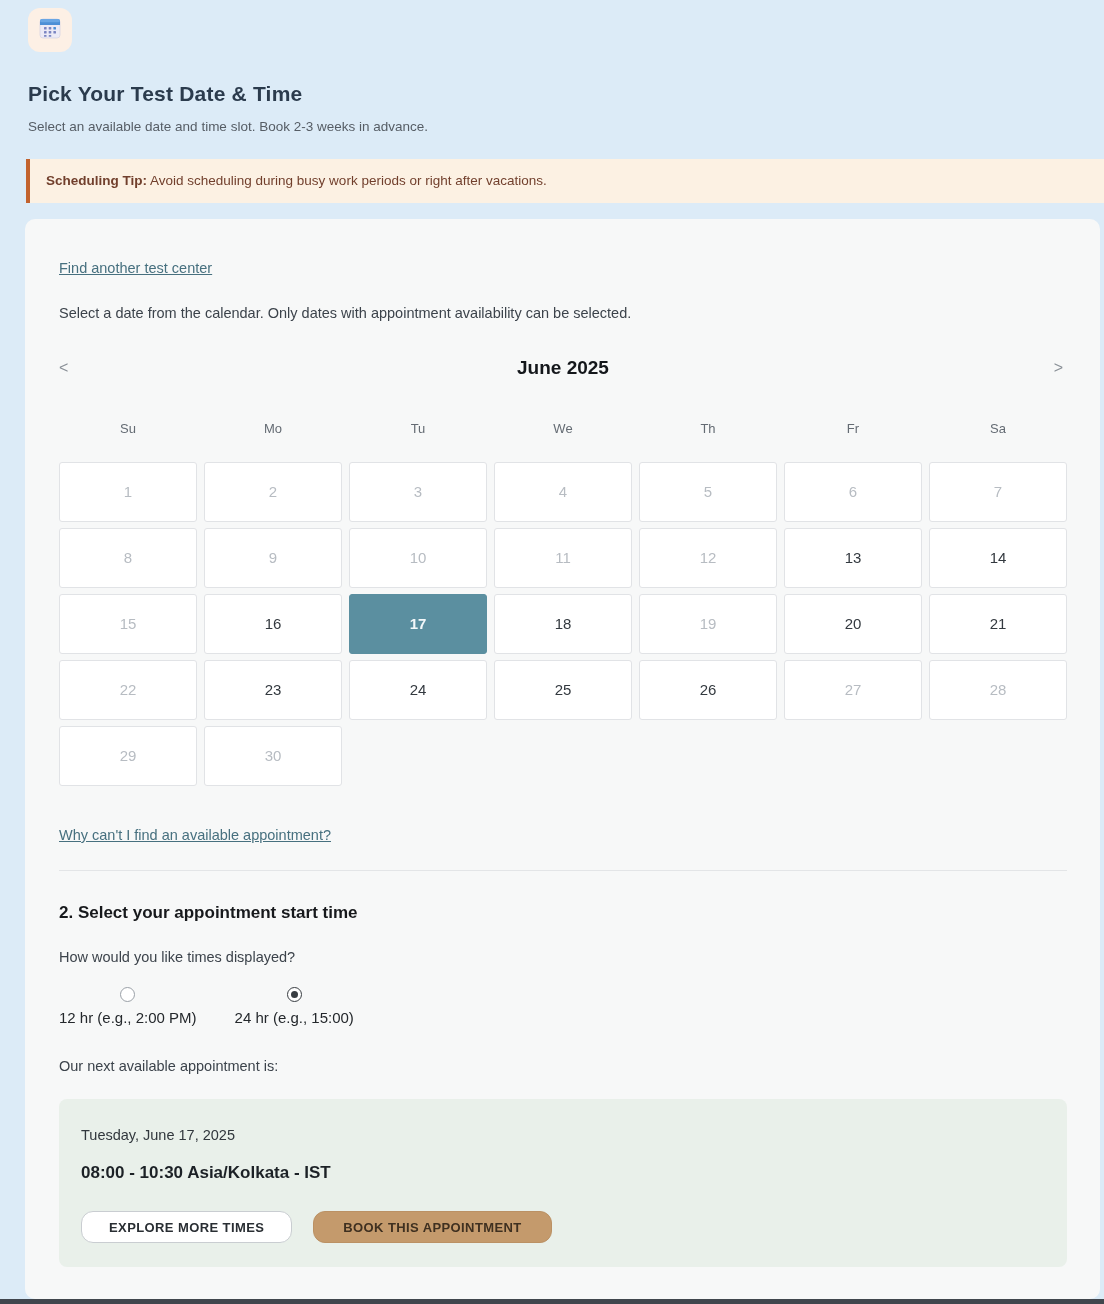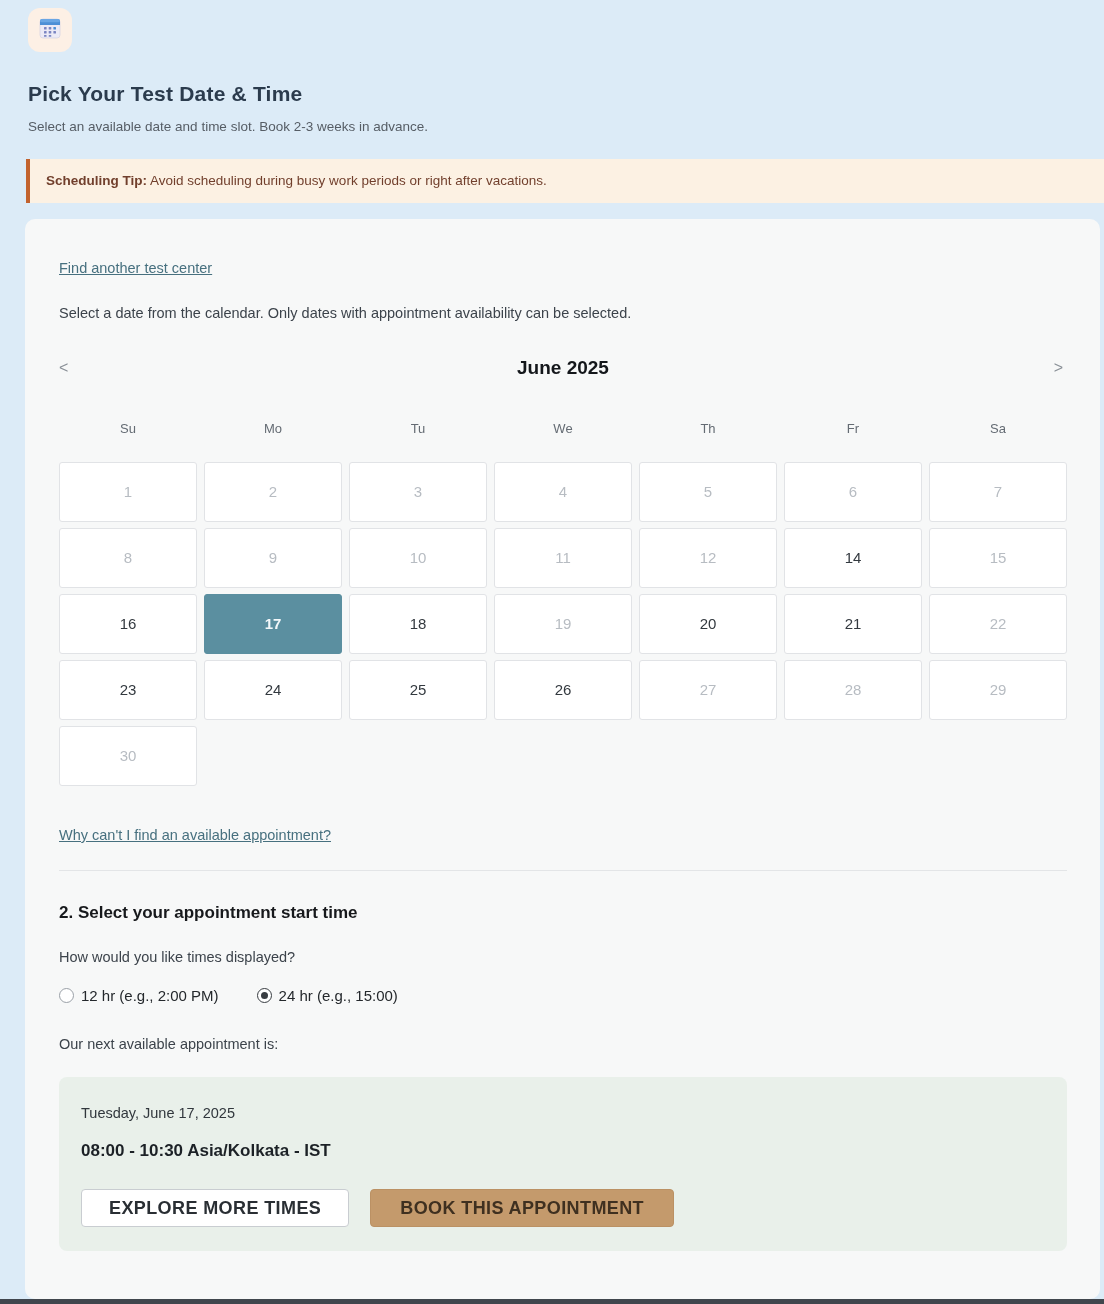--- a/index.html
+++ b/index.html
@@ -102,21 +102,21 @@
     margin-top: 32px;
     font-size: 17px; font-weight: 700; color: #17191c;
   }
   .time-question {
     margin-top: 26px;
     font-size: 14.5px; color: #3c434b;
   }
   .radio-row { margin-top: 22px; display: flex; gap: 38px; }
   .radio-option {
     display: flex; align-items: center; gap: 7px;
-    font-size: 15px; color: #24282c; cursor: pointer;
+    font-size: 15px; color: #24282c; cursor: pointer; flex-direction: column;
   }
   .radio-circle {
     width: 15px; height: 15px; border-radius: 50%;
     border: 1.5px solid #9aa0a7; background: #fff;
     display: inline-flex; align-items: center; justify-content: center;
     flex: 0 0 auto;
   }
   .radio-circle.selected { border-color: #383d42; }
   .radio-circle.selected::after {
     content: ""; width: 7px; height: 7px; border-radius: 50%;
@@ -130,23 +130,23 @@
   .appt-box {
     margin-top: 25px;
     background: #e9f0ea;
     border-radius: 8px;
     padding: 28px 22px 24px 22px;
   }
   .appt-date { font-size: 14.5px; color: #31373d; }
   .appt-time { margin-top: 20px; font-size: 17px; font-weight: 700; color: #1c2126; }
   .appt-buttons { margin-top: 28px; display: flex; gap: 21px; }
   .btn {
-    height: 38px; border-radius: 4px;
+    height: 32px; border-radius: 12px;
     font-family: "Liberation Sans", sans-serif;
-    font-size: 18px; font-weight: 700; letter-spacing: 0.4px;
+    font-size: 13px; font-weight: 700; letter-spacing: 0.4px;
     cursor: pointer;
   }
   .btn-explore {
     background: #ffffff; border: 1px solid #c9cdd1;
     color: #292e33; padding: 0 27px;
   }
   .btn-book {
     background: #c49a6c; border: 1px solid #bb9164;
     color: #3f3020; padding: 0 29px;
   }
@@ -215,20 +215,21 @@
       <div class="day disabled">3</div>
       <div class="day disabled">4</div>
       <div class="day disabled">5</div>
       <div class="day disabled">6</div>
       <div class="day disabled">7</div>
       <div class="day disabled">8</div>
       <div class="day disabled">9</div>
       <div class="day disabled">10</div>
       <div class="day disabled">11</div>
       <div class="day disabled">12</div>
+      <div class="day available">13</div>
       <div class="day available">14</div>
       <div class="day disabled">15</div>
       <div class="day available">16</div>
       <div class="day selected">17</div>
       <div class="day available">18</div>
       <div class="day disabled">19</div>
       <div class="day available">20</div>
       <div class="day available">21</div>
       <div class="day disabled">22</div>
       <div class="day available">23</div>

